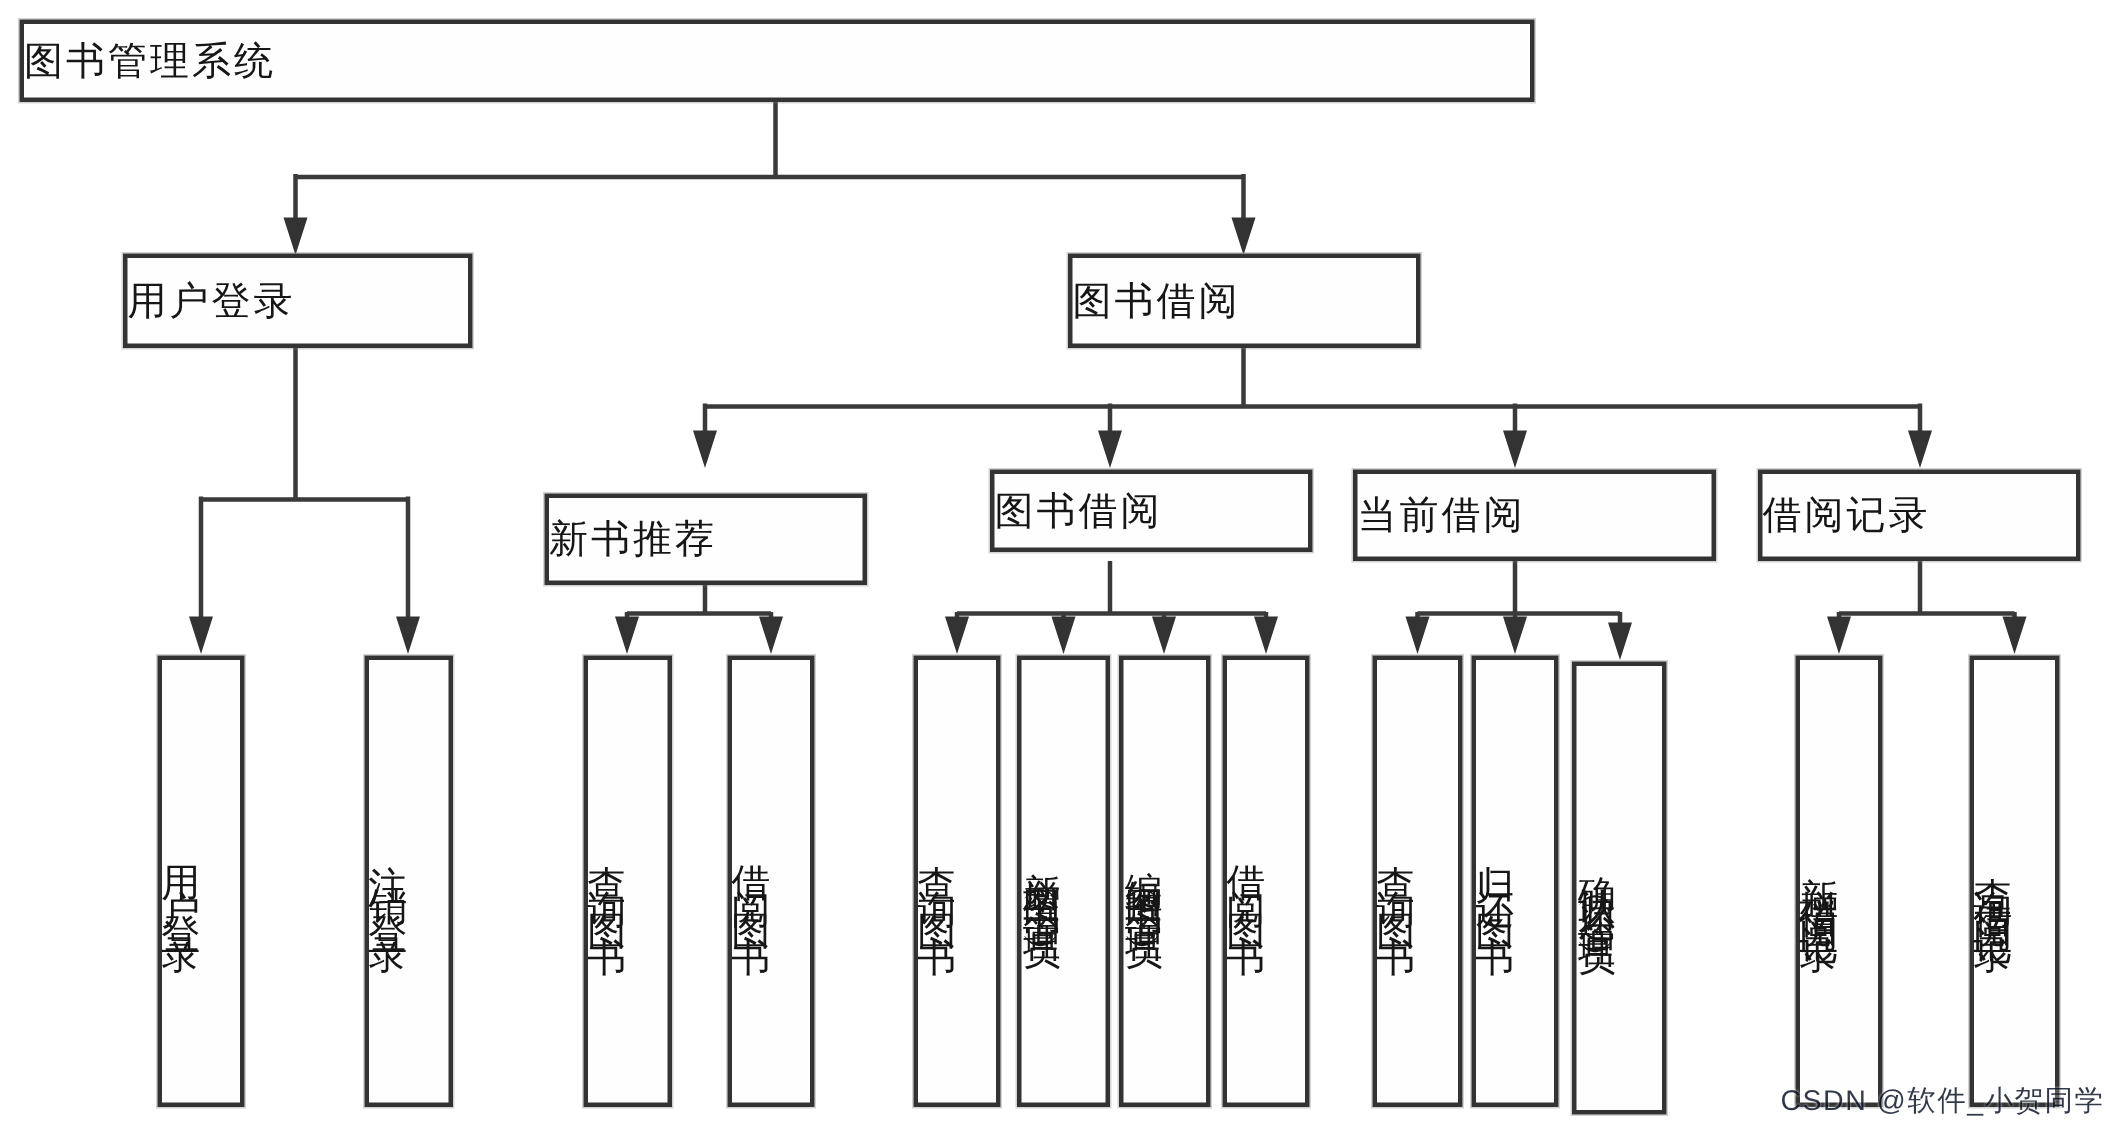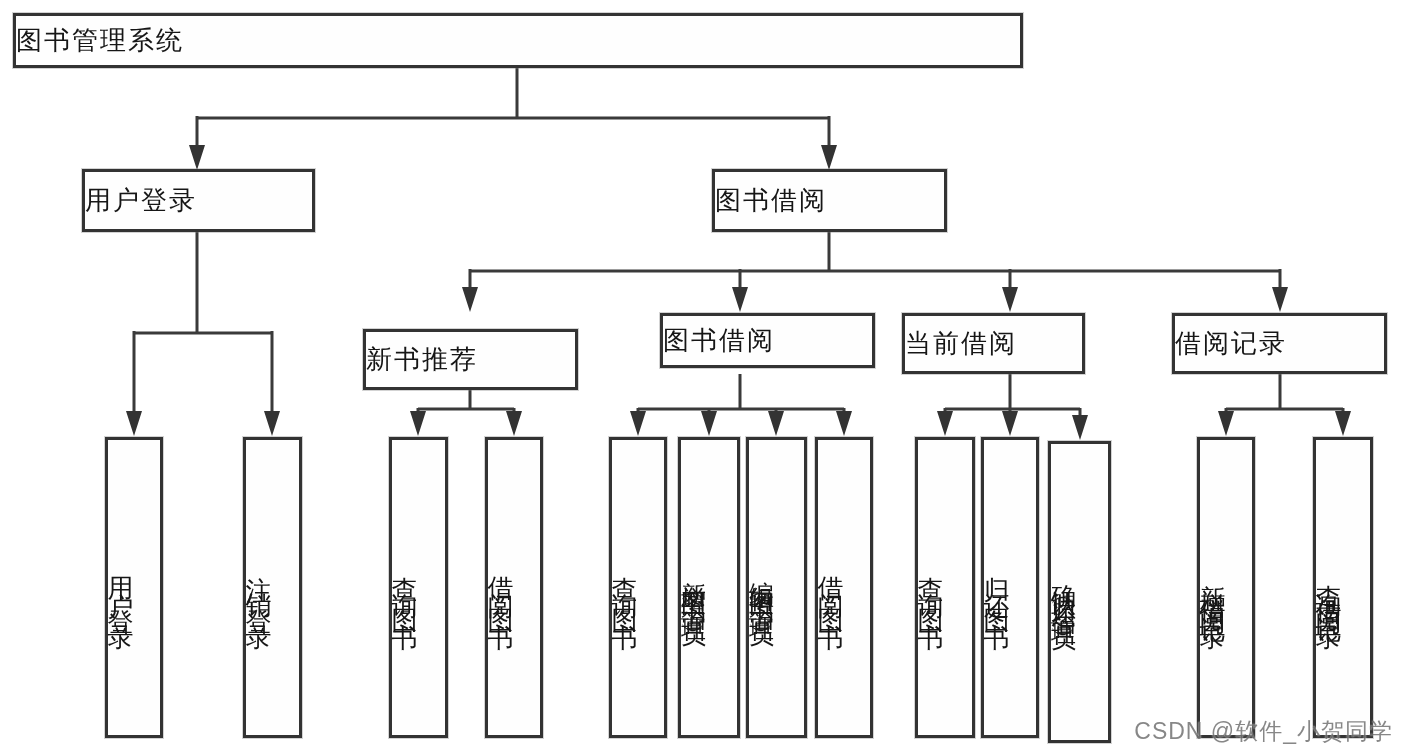--- a/index.html
+++ b/index.html
@@ -33,25 +33,25 @@
     writing-mode: vertical-rl;
     text-orientation: mixed;
     letter-spacing: 16px;
     line-height: 1;
     white-space: normal;
   }
   .leaf .label.ls-mid  { letter-spacing: 8px; }
   .leaf .label.ls-tight { letter-spacing: 6px; font-size: 25px; }
   .watermark {
     position: absolute;
-    right: 12px;
+    right: 2px;
     bottom: 0px;
     z-index: 5;
-    font-size: 23px;
-    color: #737373;
+    font-size: 19px;
+    color: #0f172a;
     opacity: 0.85;
     letter-spacing: 1px;
     text-shadow: 0 0 2px #ffffff;
     white-space: nowrap;
   }
 </style>
 </head>
 <body>
 
 <div class="canvas">
@@ -88,21 +88,21 @@
   <div class="node" style="left:712px; top:169px; width:235px; height:63px;">
     <span class="label">图书借阅</span>
   </div>
 
   <div class="node" style="left:363px; top:313px; width:215px; height:61px;margin-top:16px;">
     <span class="label">新书推荐</span>
   </div>
   <div class="node" style="left:660px; top:313px; width:215px; height:55px;">
     <span class="label">图书借阅</span>
   </div>
-  <div class="node" style="left:902px; top:313px; width:183px; height:61px;">
+  <div class="node" style="left:902px; top:313px; width:242px; height:61px;">
     <span class="label">当前借阅</span>
   </div>
   <div class="node" style="left:1172px; top:313px; width:215px; height:61px;">
     <span class="label">借阅记录</span>
   </div>
 
   <div class="node leaf" style="left:105px; top:437px; width:58px; height:301px;">
     <span class="label">用户登录</span>
   </div>
   <div class="node leaf" style="left:243px; top:437px; width:59px; height:301px;">

